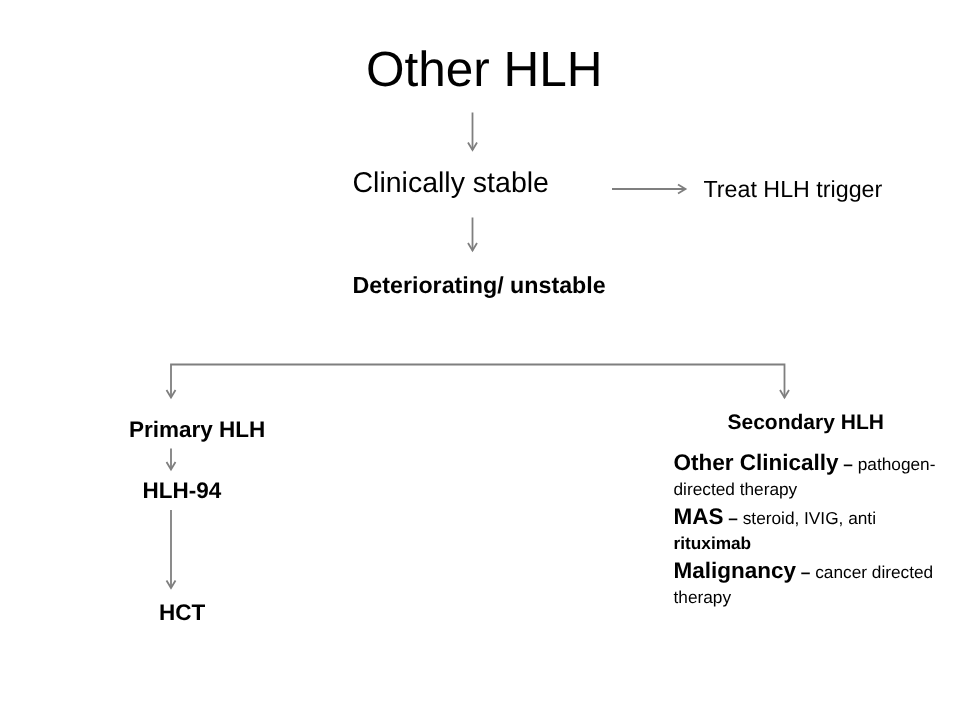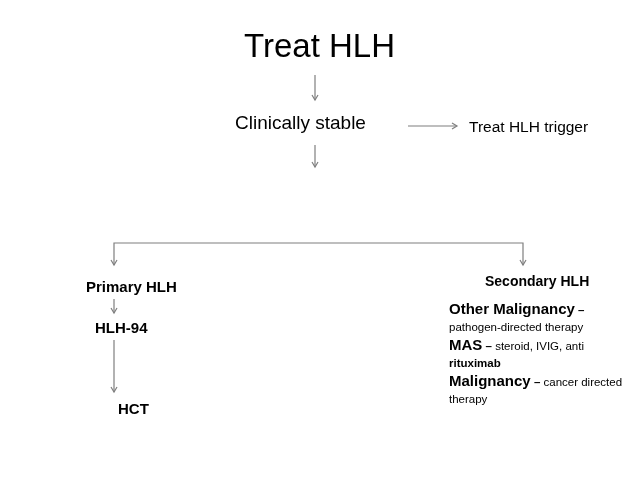--- a/index.html
+++ b/index.html
@@ -6,21 +6,21 @@
     body { width: 638px; height: 478px; position: relative; overflow: hidden;
            font-family: "Liberation Sans", "DejaVu Sans", sans-serif; color: #000; }
     .abs { position: absolute; white-space: nowrap; }
     .title { font-size: 33px; left: 244px; top: 27px; }
     .stable { font-size: 19px; left: 235px; top: 112px; }
     .treat { font-size: 15.5px; font-weight: normal; left: 469px; top: 118px; }
     .det { font-size: 15.5px; font-weight: bold; left: 235px; top: 180px; line-height: 22px; }
     .primary { font-size: 15px; font-weight: bold; left: 86px; top: 278px; }
     .secondary { font-size: 14px; font-weight: bold; left: 485px; top: 273px; }
     .hlh94 { font-size: 15px; font-weight: bold; left: 95px; top: 319px; text-align: center; }
-    .hct { font-size: 15px; font-weight: bold; left: 118px; top: 400px; text-align: right; }
+    .hct { font-size: 15px; font-weight: bold; left: 106px; top: 400px; text-align: right; }
     .sec-list { left: 449px; top: 300px; width: 185px; white-space: normal; }
     .sec-item { font-size: 11.5px; line-height: 17px; }
     .sec-item .head { font-weight: bold; font-size: 15px; }
     .sec-item .bold-tail { font-weight: bold; }
     svg.lines { position: absolute; left: 0; top: 0; }
   </style>
 </head>
 <body>
 
 <svg class="lines" width="638" height="478">
@@ -48,33 +48,34 @@
     <path d="M520,260 L523,265 L526,260"></path>
 
     <line x1="114" y1="299" x2="114" y2="313"></line>
     <path d="M111,308 L114,313 L117,308"></path>
 
     <line x1="114" y1="340" x2="114" y2="392"></line>
     <path d="M111,387 L114,392 L117,387"></path>
   </g>
 </svg>
 
-<div class="abs title">Treat HLH</div>
+<div class="abs title">Other HLH</div>
 <div class="abs stable">Clinically stable</div>
 <div class="abs treat">Treat HLH trigger</div>
 <div class="abs det">
+  <div>Deteriorating/ unstable</div>
 </div>
 <div class="abs primary">Primary HLH</div>
 <div class="abs secondary">Secondary HLH</div>
 <div class="abs hlh94">HLH-94</div>
 <div class="abs hct">HCT</div>
 
 <div class="abs sec-list">
   <div class="sec-item">
-    <span class="head">Other Malignancy</span><span class="bold-tail"> – </span><span>pathogen-directed therapy</span>
+    <span class="head">Other Clinically</span><span class="bold-tail"> – </span><span>pathogen-directed therapy</span>
   </div>
   <div class="sec-item">
     <span class="head">MAS</span><span class="bold-tail"> – </span><span>steroid, IVIG, anti</span><br><span class="bold-tail">rituximab</span>
   </div>
   <div class="sec-item">
     <span class="head">Malignancy</span><span class="bold-tail"> – </span><span>cancer directed therapy</span>
   </div>
 </div>
 
 </body></html>

